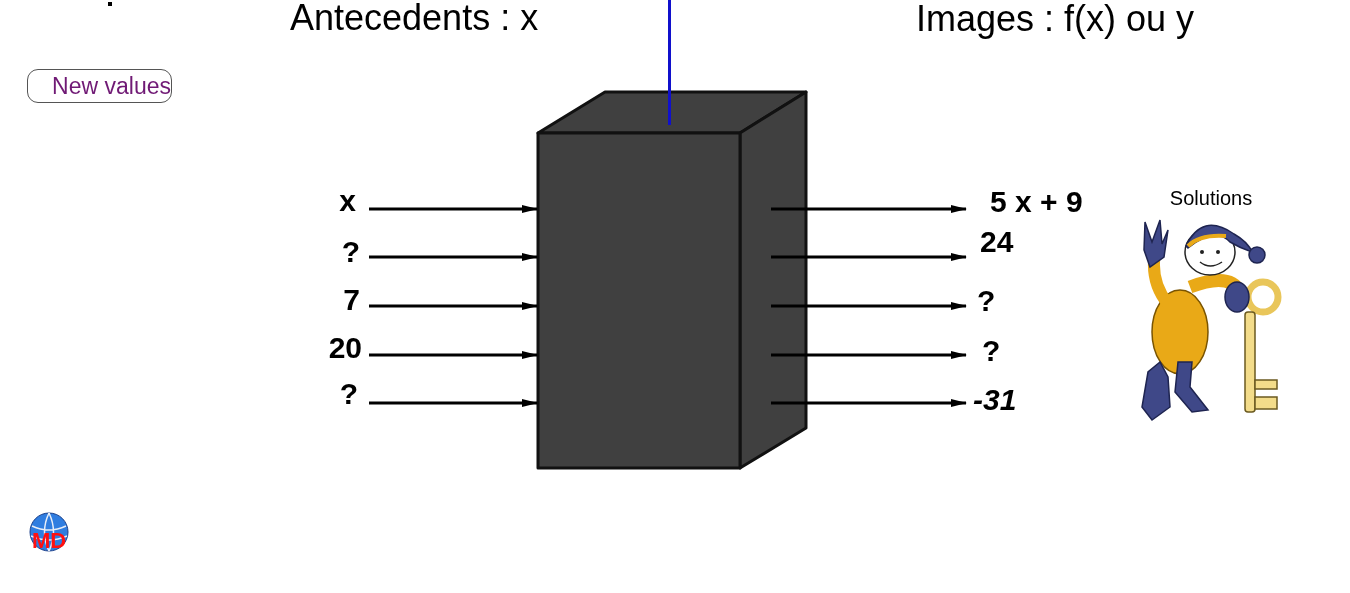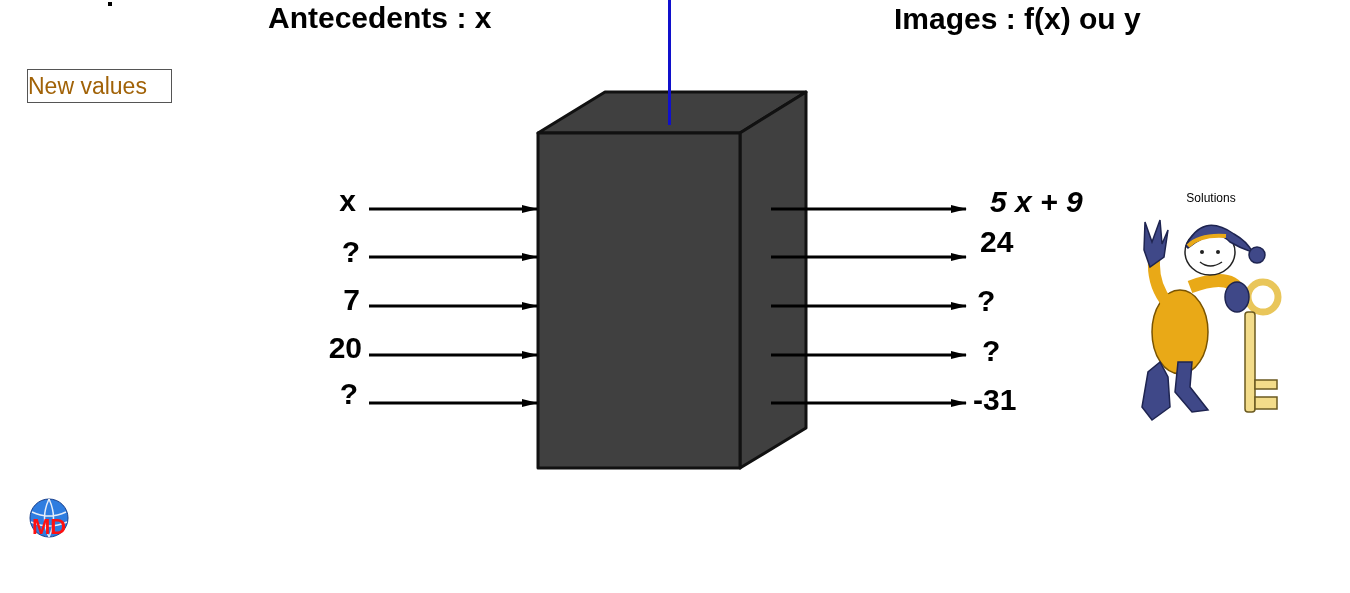--- a/index.html
+++ b/index.html
@@ -10,58 +10,59 @@
     body {
       width: 1350px;
       height: 593px;
       position: relative;
       overflow: hidden;
       font-family: "Liberation Sans", sans-serif;
       color: #000;
     }
     .abs { position: absolute; }
     .heading {
-      font-weight: bold;
-      font-size: 30px;
+      font-weight: normal;
+      font-size: 36px;
       line-height: 34px;
       white-space: nowrap;
+      margin-left: 22px;
     }
     .dot {
       left: 108px; top: 2px; width: 4px; height: 4px; background: #000;
     }
     .new-values-btn {
       left: 27px; top: 69px;
       width: 145px; height: 34px;
       box-sizing: border-box;
       border: 1px solid #555;
-      border-radius: 0;
+      border-radius: 11px;
       background: #fff;
       font-family: "Liberation Sans", sans-serif;
       font-size: 23px;
-      color: #a16207;
+      color: #701a75;
       padding: 0;
       cursor: pointer;
-      text-align: left;
+      text-align: right;
       line-height: 30px;
     }
     .label {
       font-weight: bold;
       font-size: 30px;
       line-height: 32px;
       white-space: nowrap;
     }
     .in-label { text-align: right; width: 80px; }
     .solutions-text {
-      font-size: 12px;
+      font-size: 20px;
       line-height: 18px;
       left: 1160px; top: 189px; width: 102px; text-align: center;
       cursor: pointer;
     }
     .mascot { left: 1130px; top: 212px; cursor: pointer; }
-    .logo { left: 28px; top: 498px; cursor: pointer; }
+    .logo { left: 28px; top: 512px; cursor: pointer; }
     svg { display: block; }
   </style>
 </head>
 <body>
 
 <div class="abs dot"></div>
 
 <div class="abs heading" style="left:268px; top:1px;">Antecedents : x</div>
 <div class="abs heading" style="left:894px; top:2px;">Images : f(x) ou y</div>
 
@@ -103,25 +104,25 @@
     <line x1="771" y1="403" x2="966" y2="403" marker-end="url(#arrowhead)"></line>
   </g>
 </svg>
 
 <div class="abs label in-label" style="left:276px; top:185px;">x</div>
 <div class="abs label in-label" style="left:280px; top:236px;">?</div>
 <div class="abs label in-label" style="left:280px; top:284px;">7</div>
 <div class="abs label in-label" style="left:282px; top:332px;">20</div>
 <div class="abs label in-label" style="left:278px; top:378px;">?</div>
 
-<div class="abs label" style="left:990px; top:186px;font-style:italic;">5 x + 9</div>
+<div class="abs label" style="left:990px; top:186px;">5 x + 9</div>
 <div class="abs label" style="left:980px; top:226px;">24</div>
 <div class="abs label" style="left:977px; top:285px;">?</div>
 <div class="abs label" style="left:982px; top:335px;">?</div>
-<div class="abs label" style="left:973px; top:384px;">-31</div>
+<div class="abs label" style="left:973px; top:384px;font-style:italic;">-31</div>
 
 <div class="abs solutions-text">Solutions</div>
 <div class="abs mascot">
   <svg width="160" height="215" viewBox="0 0 160 215">
 
     <g stroke="#6b5a20" stroke-width="1.5" fill="#f3dc8a">
       <circle cx="133" cy="85" r="15" fill="none" stroke="#e9c65a" stroke-width="7"></circle>
       <rect x="115" y="100" width="10" height="100" rx="3"></rect>
       <rect x="125" y="168" width="22" height="9"></rect>
       <rect x="125" y="185" width="22" height="12"></rect>

